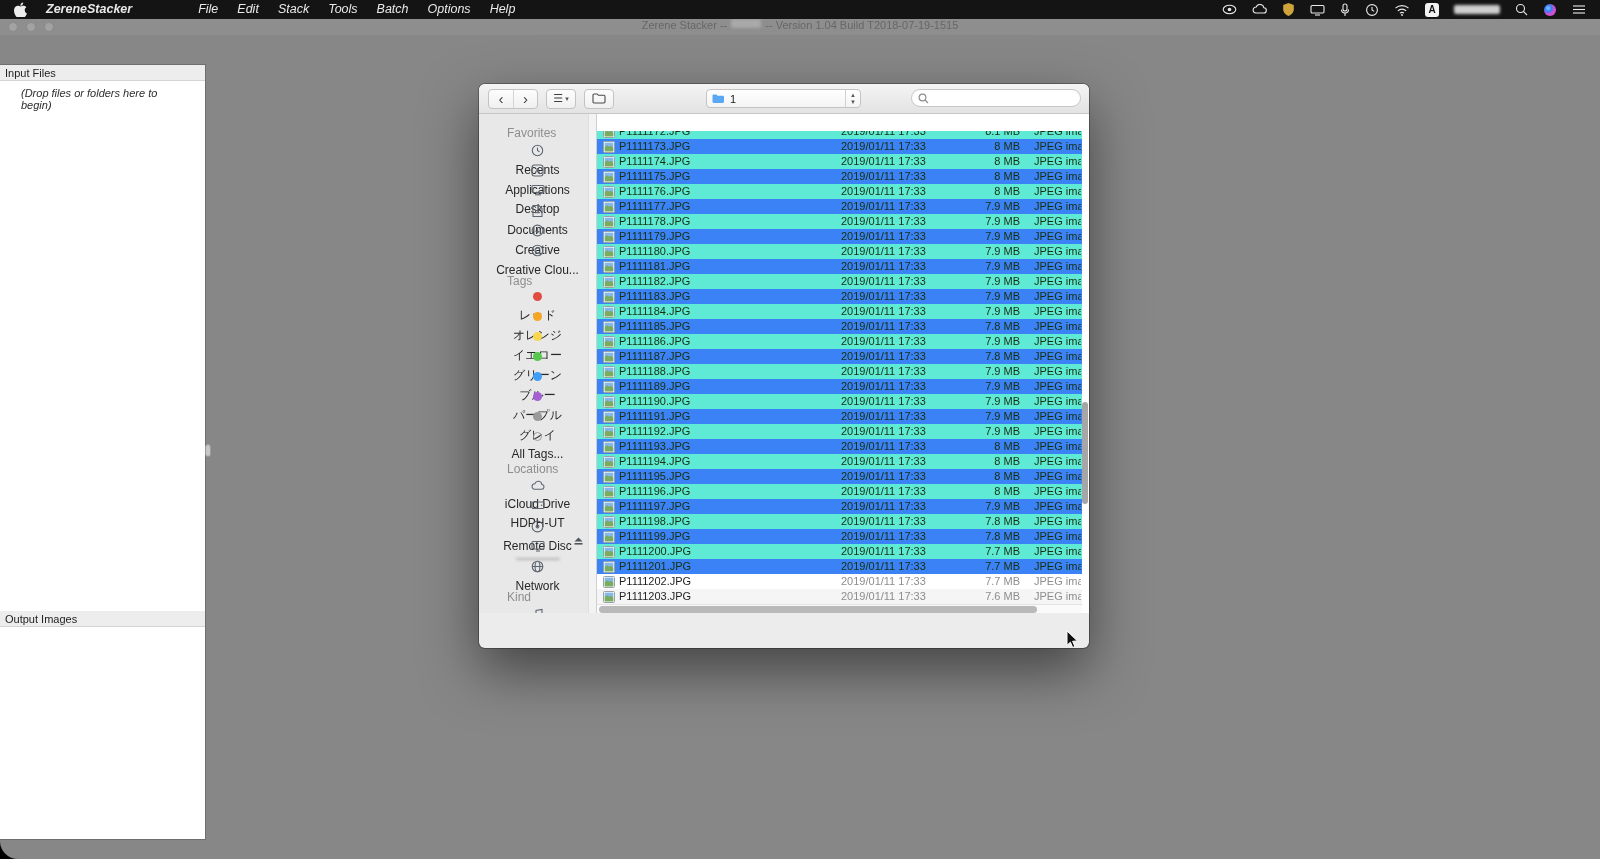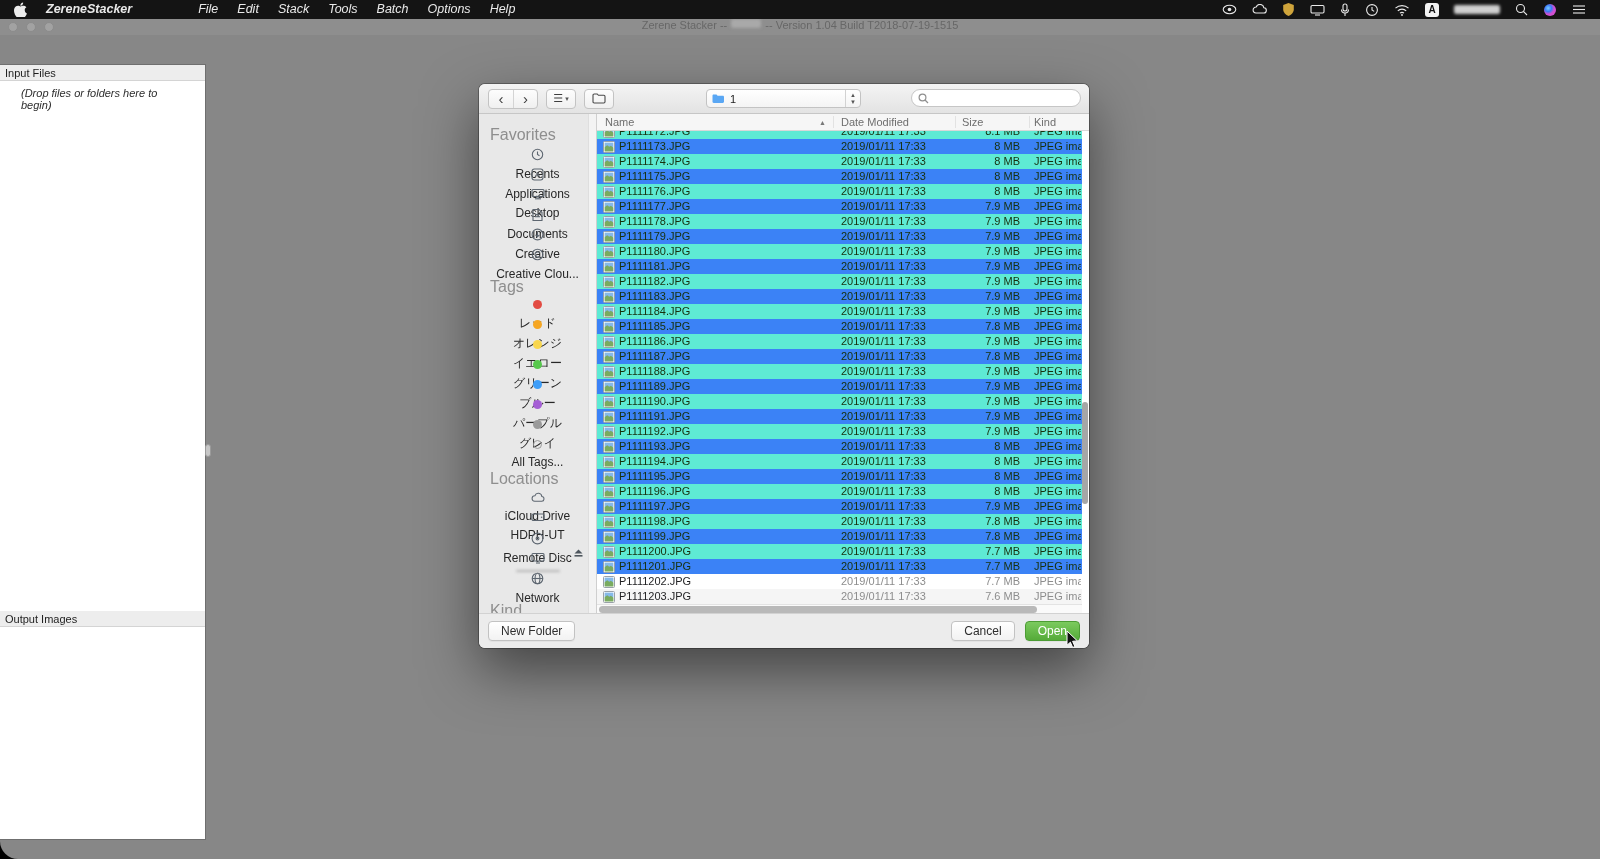--- a/index.html
+++ b/index.html
@@ -67,21 +67,21 @@
     align-items:center; justify-content:center; font-size:6px; color:#555; line-height:1.1; }
 
   .search-field { position:absolute; right:8px; top:5px; width:170px; height:18px; border-radius:9px;
     border:1px solid #c6c6c6; background:#fff; display:flex; align-items:center; padding-left:6px; }
 
   
   .dlg-sidebar { position:absolute; top:30px; left:0; width:118px; bottom:35px; background:#e8e8e8;
     border-right:1px solid #cfcfcf; overflow:hidden; padding-top:2px; }
   .sb-track { position:absolute; top:0; right:0; bottom:0; width:8px; background:#f3f3f3; border-left:1px solid #dedede; }
   .sb-section { margin-top:10px; }
-  .sb-header { font-size:16px; color:#8e8e8e; padding-left:11px; margin-bottom:4px; }
+  .sb-header { font-size:12px; color:#8e8e8e; padding-left:22px; margin-bottom:4px;margin-left:6px; }
   .sb-item { height:20px; display:flex; align-items:center; gap:6px; 
     font-size:12px; color:#272727; cursor:default;flex-direction:column; }
   .sb-item .ic { width:14px; display:flex; justify-content:center; align-items:center; color:#5d6670; flex:none; }
   .tag-dot { width:9px; height:9px; border-radius:50%; margin:0 2.5px; flex:none; }
   .tag-dot.outline { background:transparent !important; border:1px solid #9a9a9a; }
   .eject { margin-left:auto; margin-right:12px; color:#4e565e; display:flex; }
 
   
   .dlg-list { position:absolute; left:118px; top:30px; right:0; bottom:35px; background:#fff; overflow:hidden; }
   .list-header { position:absolute; top:0; left:0; right:0; height:17px; background:#f6f6f6;
@@ -456,30 +456,20 @@
               </svg>
             </span>
             <span>Music</span>
           </div>
         </div>
       </div>
     <div class="sb-track"></div>
   </div>
 
   <div class="dlg-list">
-    <div class="list-header">
-      <span class="hcell" style="left:8px;">Name</span>
-      <span class="sort-caret">▲</span>
-      <span class="hsep" style="left:236px;"></span>
-      <span class="hcell" style="left:244px;">Date Modified</span>
-      <span class="hsep" style="left:358px;"></span>
-      <span class="hcell" style="left:365px;">Size</span>
-      <span class="hsep" style="left:432px;"></span>
-      <span class="hcell" style="left:437px;">Kind</span>
-    </div>
     <div class="rows">
         <div class="row sel even partial">
           <div class="inner">
             <span class="cell cname">
               <span class="file-ic">
                 <svg width="12" height="12" viewBox="0 0 12 12">
                   <rect x=".5" y=".5" width="11" height="11" rx="1" fill="#fff" stroke="#98a0a8" stroke-width="1"></rect>
                   <rect x="1.6" y="1.6" width="8.8" height="4.6" fill="#86b9e8"></rect>
                   <path d="M1.6 6.2l2.6-2 2.1 1.6 1.5-1.1 2.6 1.8v3.9H1.6z" fill="#79ab60"></path>
                 </svg>
@@ -1018,25 +1008,19 @@
             <span class="cell ckind">JPEG imag</span>
           </div>
         </div>
       </div>
     <div class="v-thumb"></div>
     <div class="h-scroll">
       <div class="h-thumb"></div>
     </div>
   </div>
 
-  <div class="dlg-bottom">
-    <button class="btn">New Folder</button>
-    <span class="spacer"></span>
-    <button class="btn">Cancel</button>
-    <button class="btn primary">Open</button>
-  </div>
 </div>
 
 <div class="cursor">
   <svg width="13" height="19" viewBox="0 0 13 19">
       <path d="M1 1l0 14.2 3.4-3 2.3 5.3 2.2-1-2.3-5.2 4.8-.4z" fill="#111" stroke="#fff" stroke-width="1"></path>
     </svg>
 </div>
 
 </body></html>

